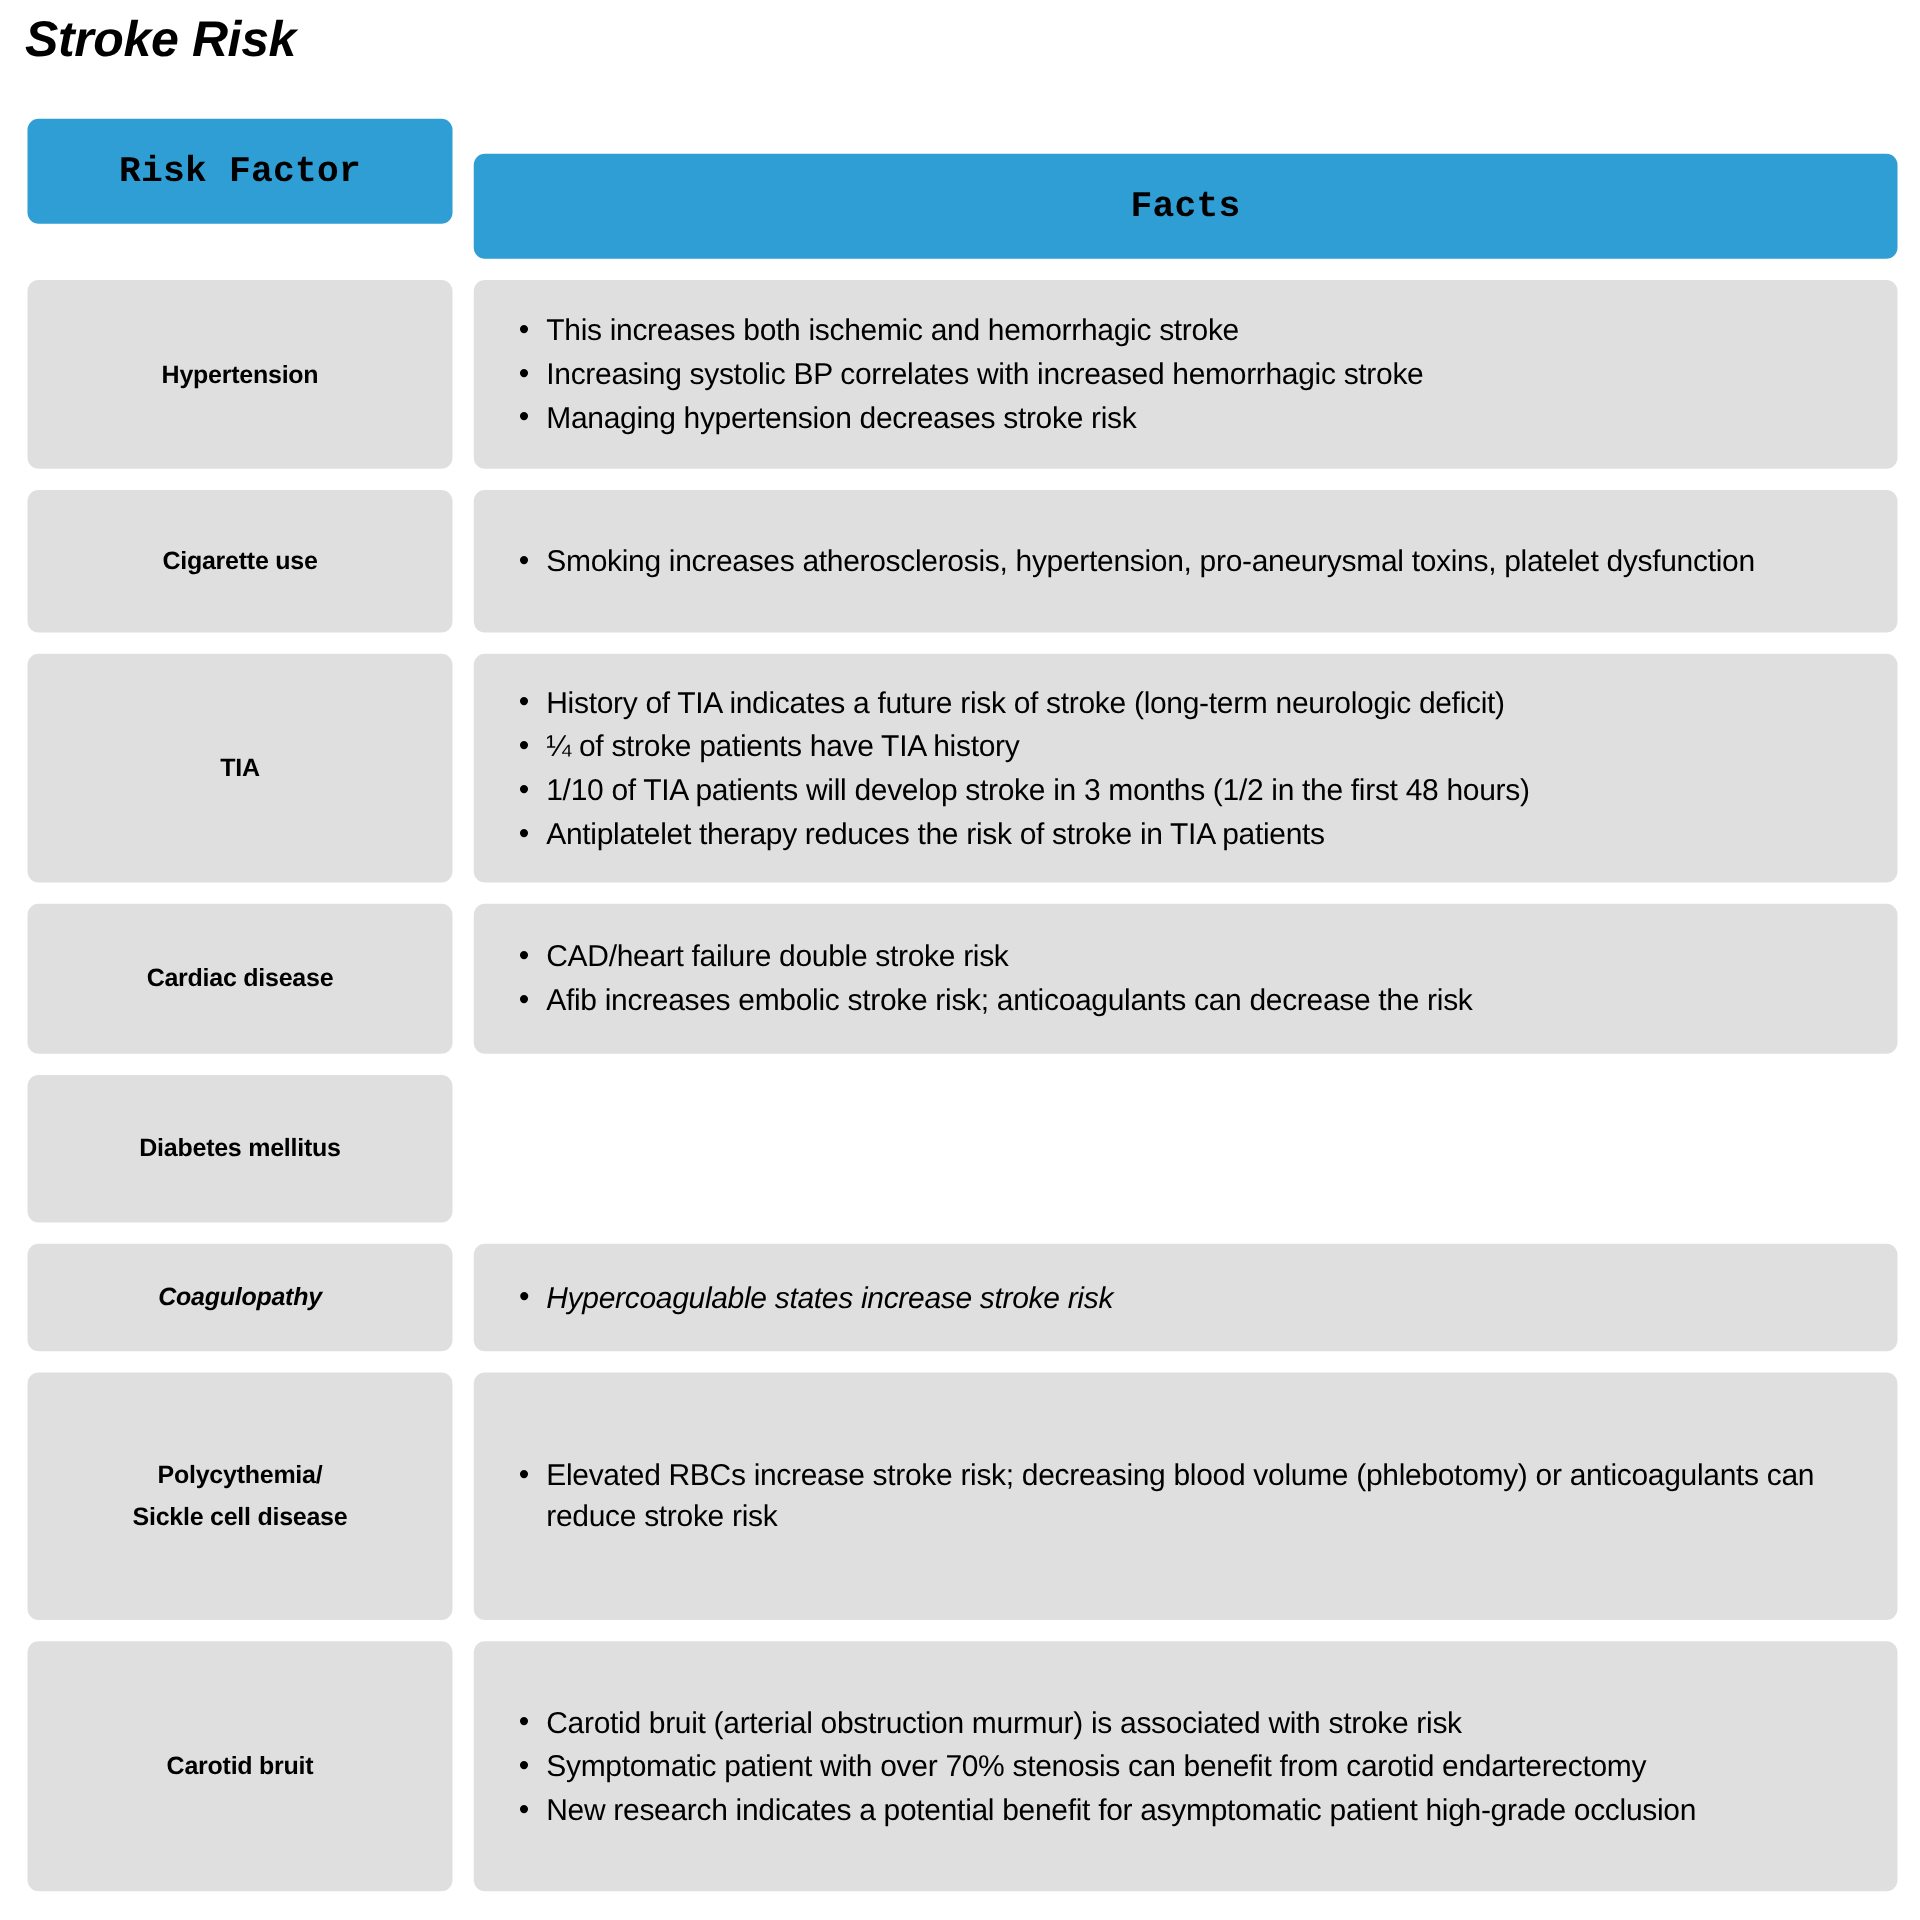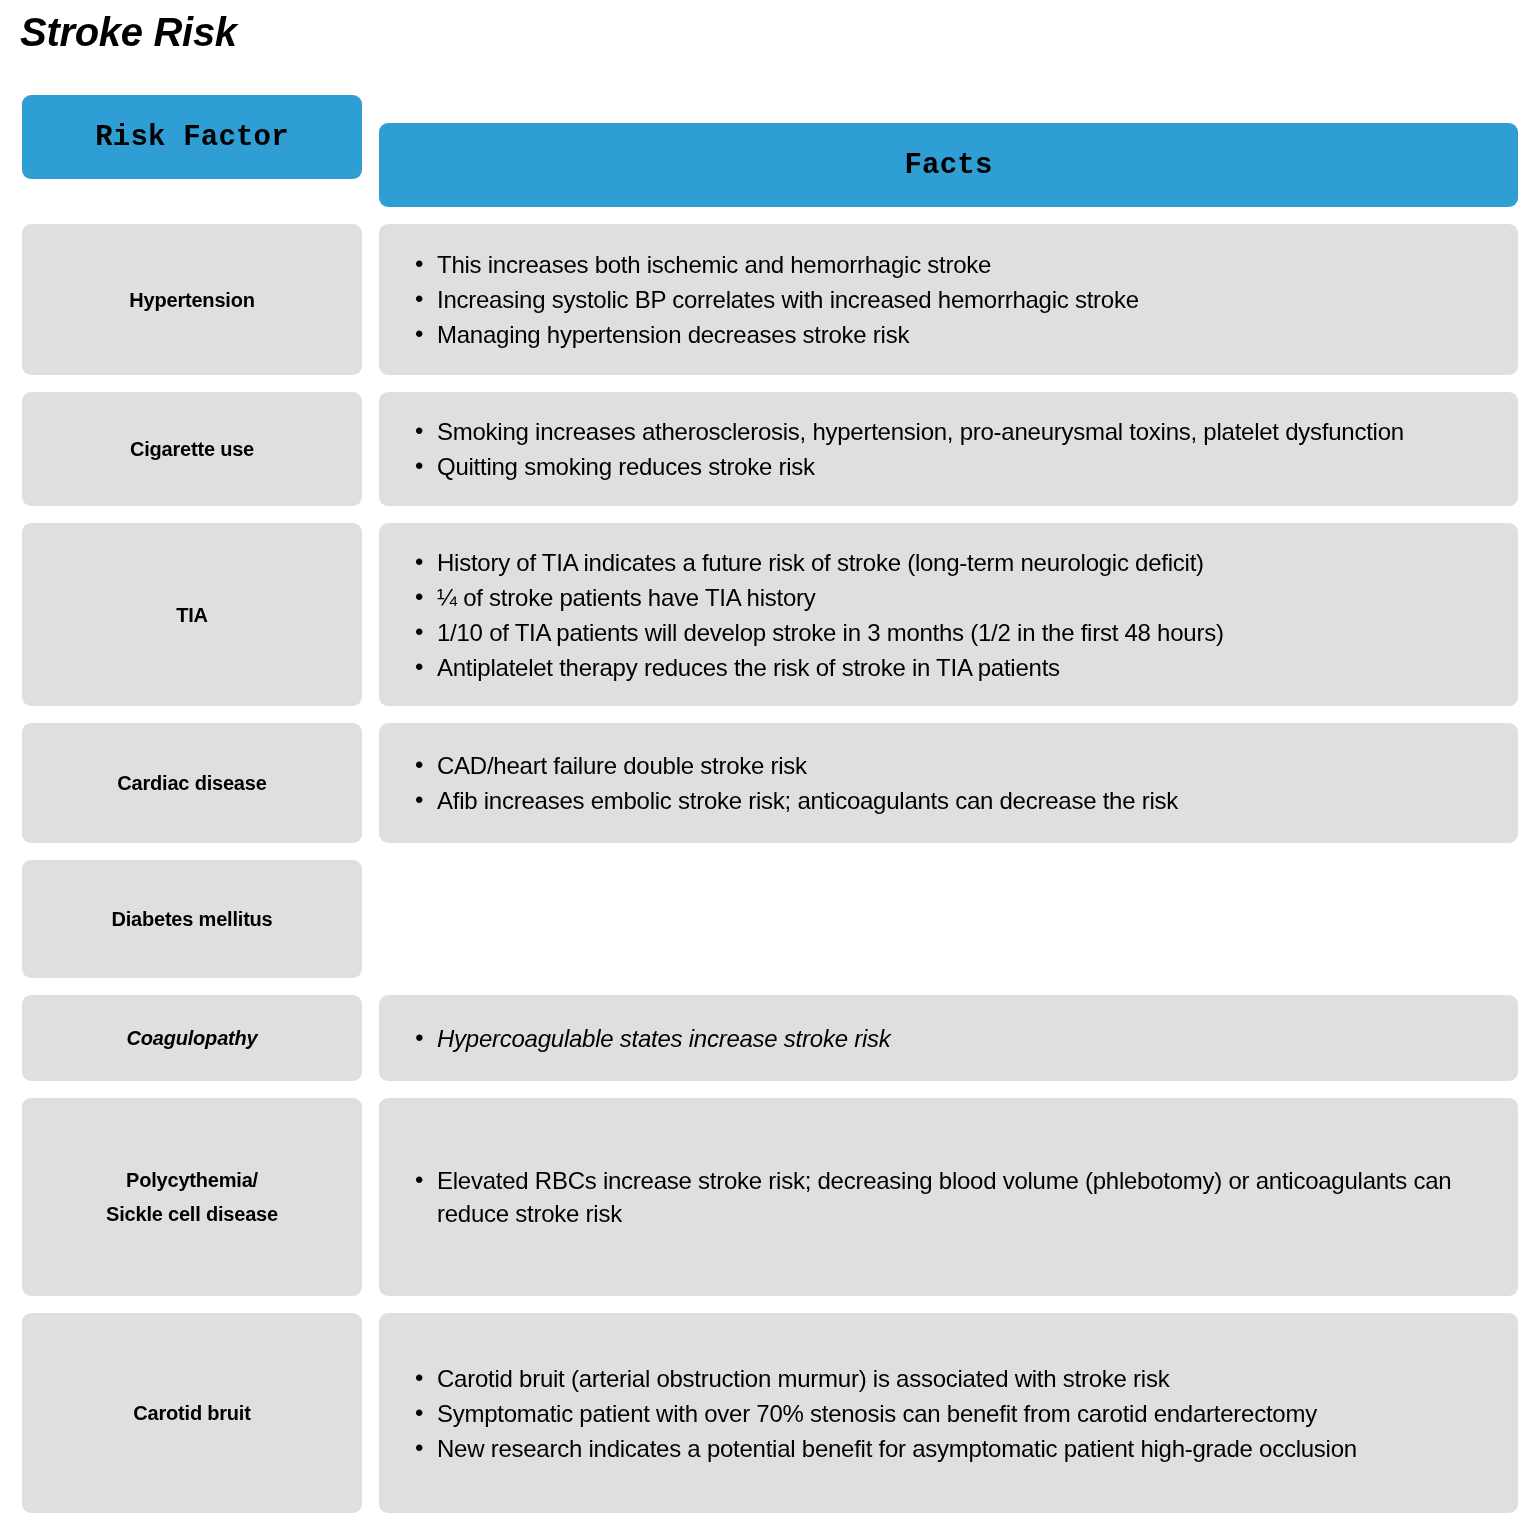--- a/index.html
+++ b/index.html
@@ -172,21 +172,20 @@
       </div>
     </div>
 
     <div class="row row-body h-r2">
       <div class="cell-factor">
         <span class="factor-label">Cigarette use</span>
       </div>
       <div class="cell-facts">
         <ul class="facts">
           <li>Smoking increases atherosclerosis, hypertension, pro-aneurysmal toxins, platelet dysfunction</li>
-          <li>Quitting smoking reduces stroke risk</li>
         </ul>
       </div>
     </div>
 
     <div class="row row-body h-r3">
       <div class="cell-factor">
         <span class="factor-label">TIA</span>
       </div>
       <div class="cell-facts">
         <ul class="facts">

